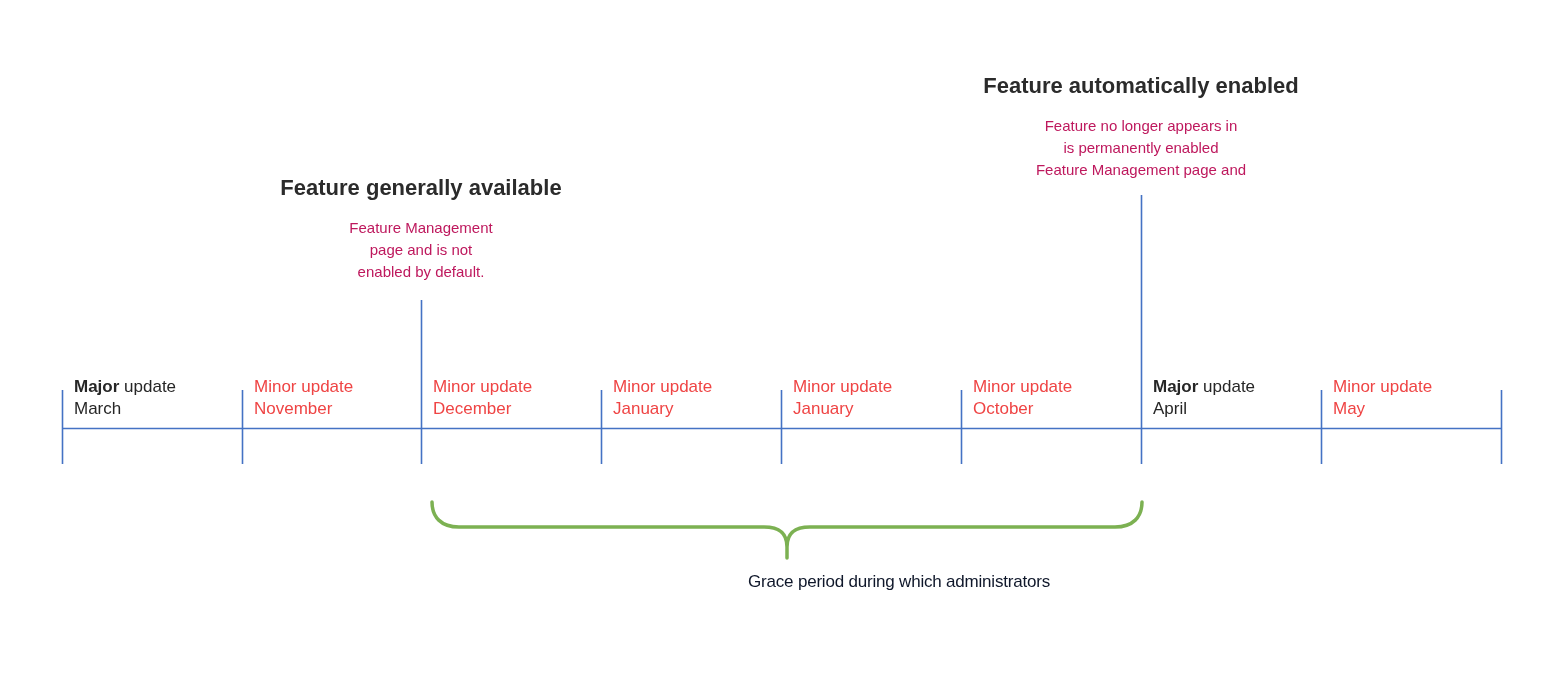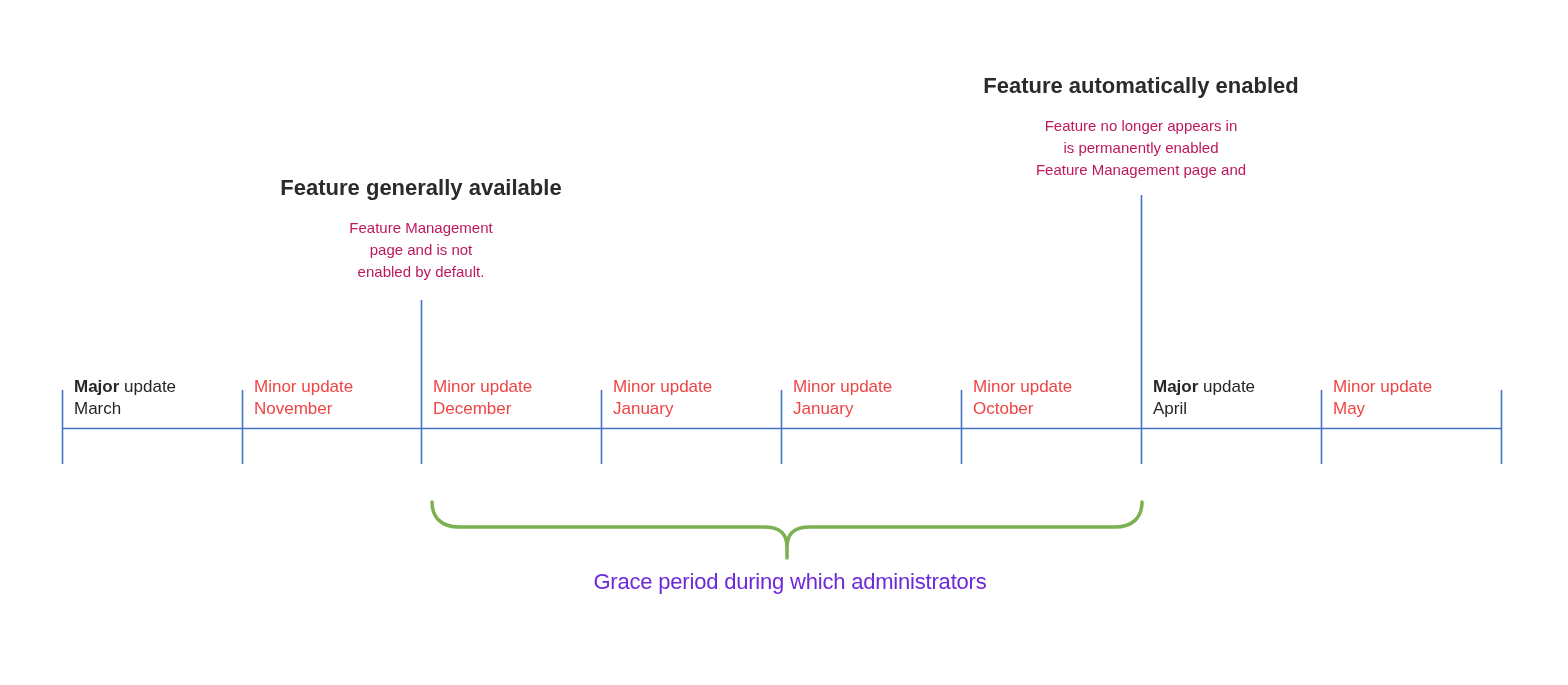--- a/index.html
+++ b/index.html
@@ -9,22 +9,22 @@
   }
   .lines-svg{position:absolute;left:0;top:0;width:1568px;height:685px;}
   .ms{position:absolute;top:376px;font-size:17px;line-height:22px;white-space:nowrap;}
   .ms.major{color:#262626;}
   .ms.major .kind{font-weight:700;}
   .ms.minor{color:#ef4444;}
   .ann{position:absolute;text-align:center;color:#2b2b2b;}
   .ann-title{font-weight:700;font-size:22px;line-height:24px;}
   .ann-body{font-size:15px;line-height:22px;margin-top:17px;color:#be185d;}
   .grace{
-    position:absolute;left:530px;top:571px;width:520px;text-align:center;
-    font-size:22px;line-height:21px;color:#6d28d9;letter-spacing:-0.2px;
+    position:absolute;left:530px;top:571px;width:520px;text-align:right;
+    font-size:17px;line-height:21px;color:#0f172a;letter-spacing:-0.2px;
   }
 </style>
 </head>
 <body>
 
 <div class="canvas">
 
   <svg class="lines-svg" viewBox="0 0 1568 685" xmlns="http://www.w3.org/2000/svg">
 
     <line x1="62" y1="428.5" x2="1502" y2="428.5" stroke="#4472C4" stroke-width="1.6"></line>

